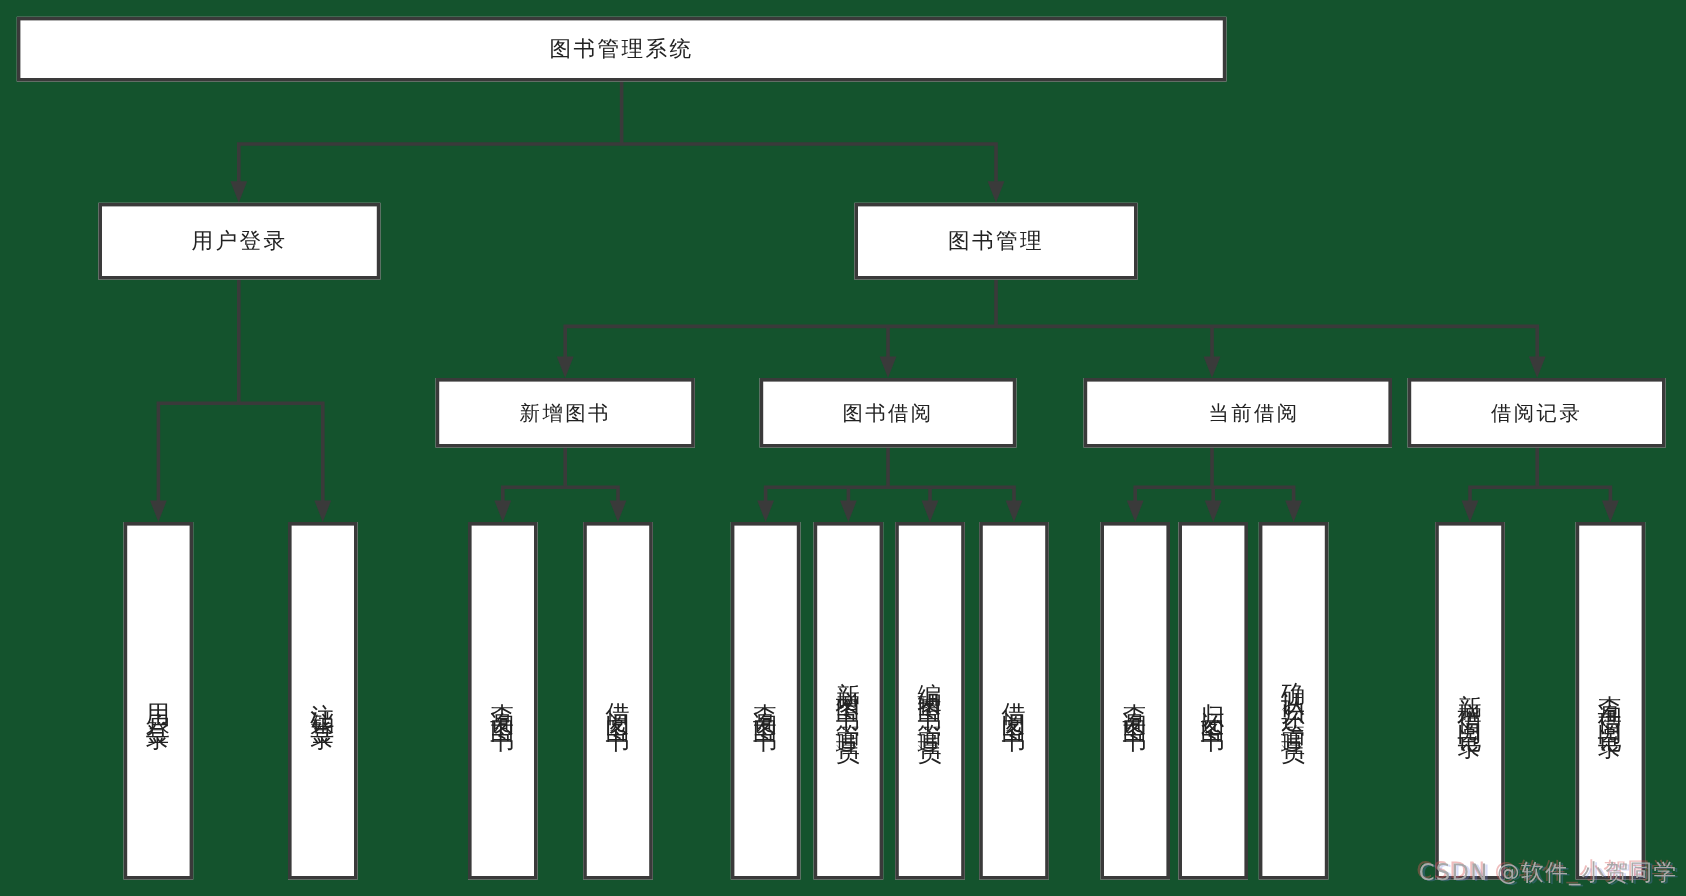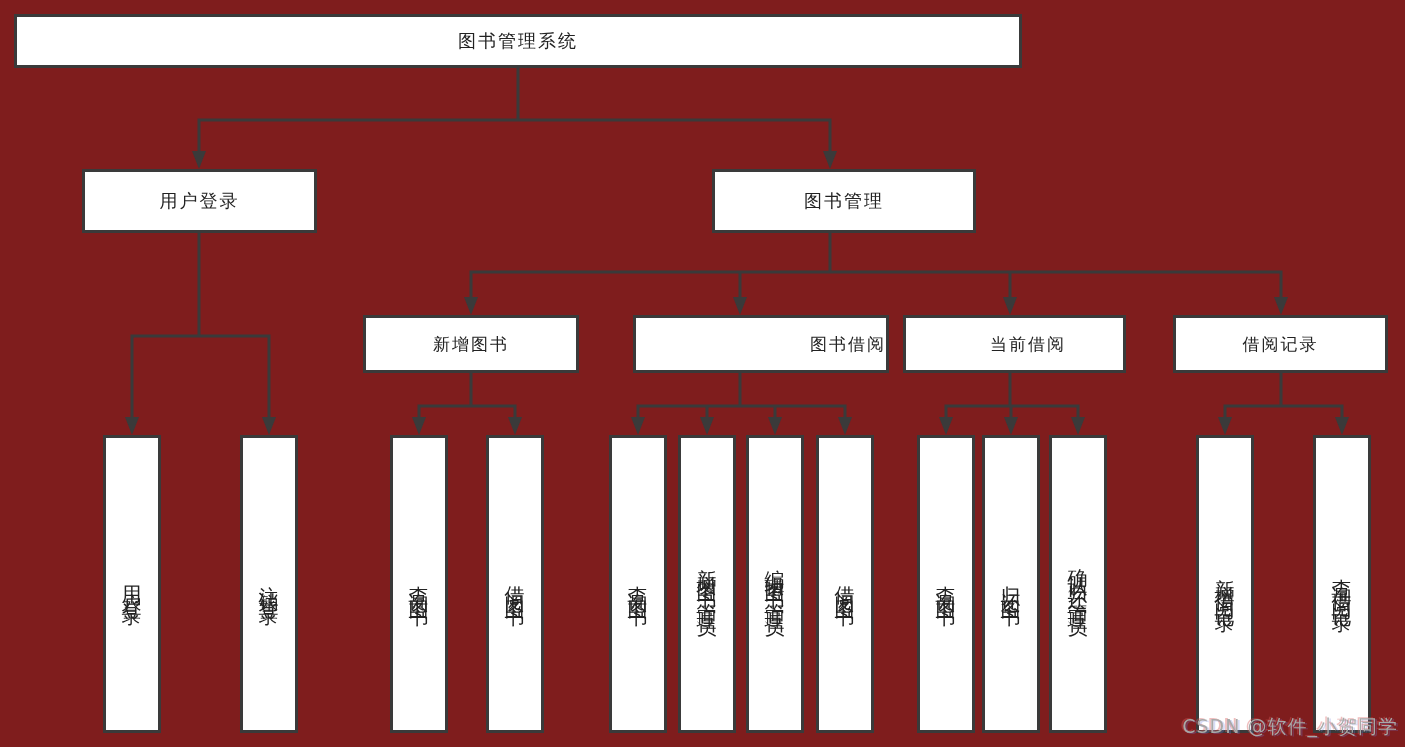--- a/index.html
+++ b/index.html
@@ -4,21 +4,21 @@
 <style>
   html, body {
     margin: 0;
     padding: 0;
     background: #ffffff;
   }
   .stage {
     position: relative;
     width: 1405px;
     height: 747px;
-    background: #7f1d1d;
+    background: #14532d;
     font-family: "DejaVu Sans", sans-serif;
     overflow: hidden;
   }
   .connectors {
     position: absolute;
     left: 0;
     top: 0;
   }
   .node {
     position: absolute;
@@ -117,31 +117,31 @@
     </g>
   </svg>
 
   <div class="node root">
     <span>图书管理系统</span>
   </div>
 
   <div class="node lv1" style="left:82px;width:235px;">
     <span>用户登录</span>
   </div>
-  <div class="node lv1" style="left:712px;width:264px;">
+  <div class="node lv1" style="left:712px;width:236px;">
     <span>图书管理</span>
   </div>
 
   <div class="node lv2" style="left:363px;width:216px;">
     <span>新增图书</span>
   </div>
-  <div class="node lv2" style="left:633px;width:256px;justify-content:flex-end;">
+  <div class="node lv2" style="left:633px;width:214px;">
     <span>图书借阅</span>
   </div>
-  <div class="node lv2" style="left:903px;width:223px;padding-left:27px;">
+  <div class="node lv2" style="left:903px;width:257px;padding-left:27px;">
     <span>当前借阅</span>
   </div>
   <div class="node lv2" style="left:1173px;width:215px;">
     <span>借阅记录</span>
   </div>
 
   <div class="leaf" style="left:103px;">
     <span class="vtext">用户登录</span>
   </div>
   <div class="leaf" style="left:240px;">

